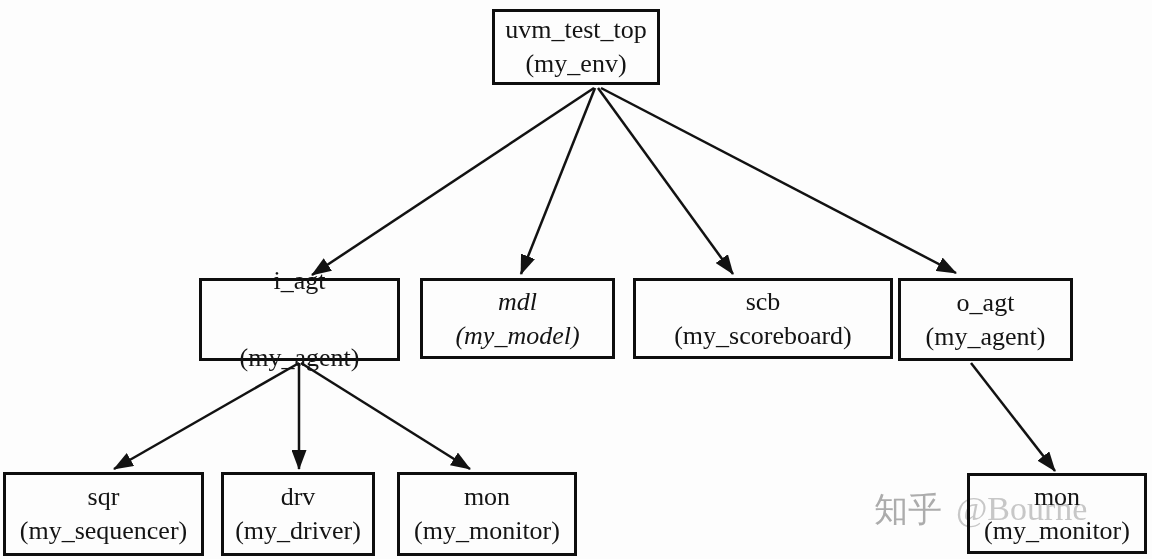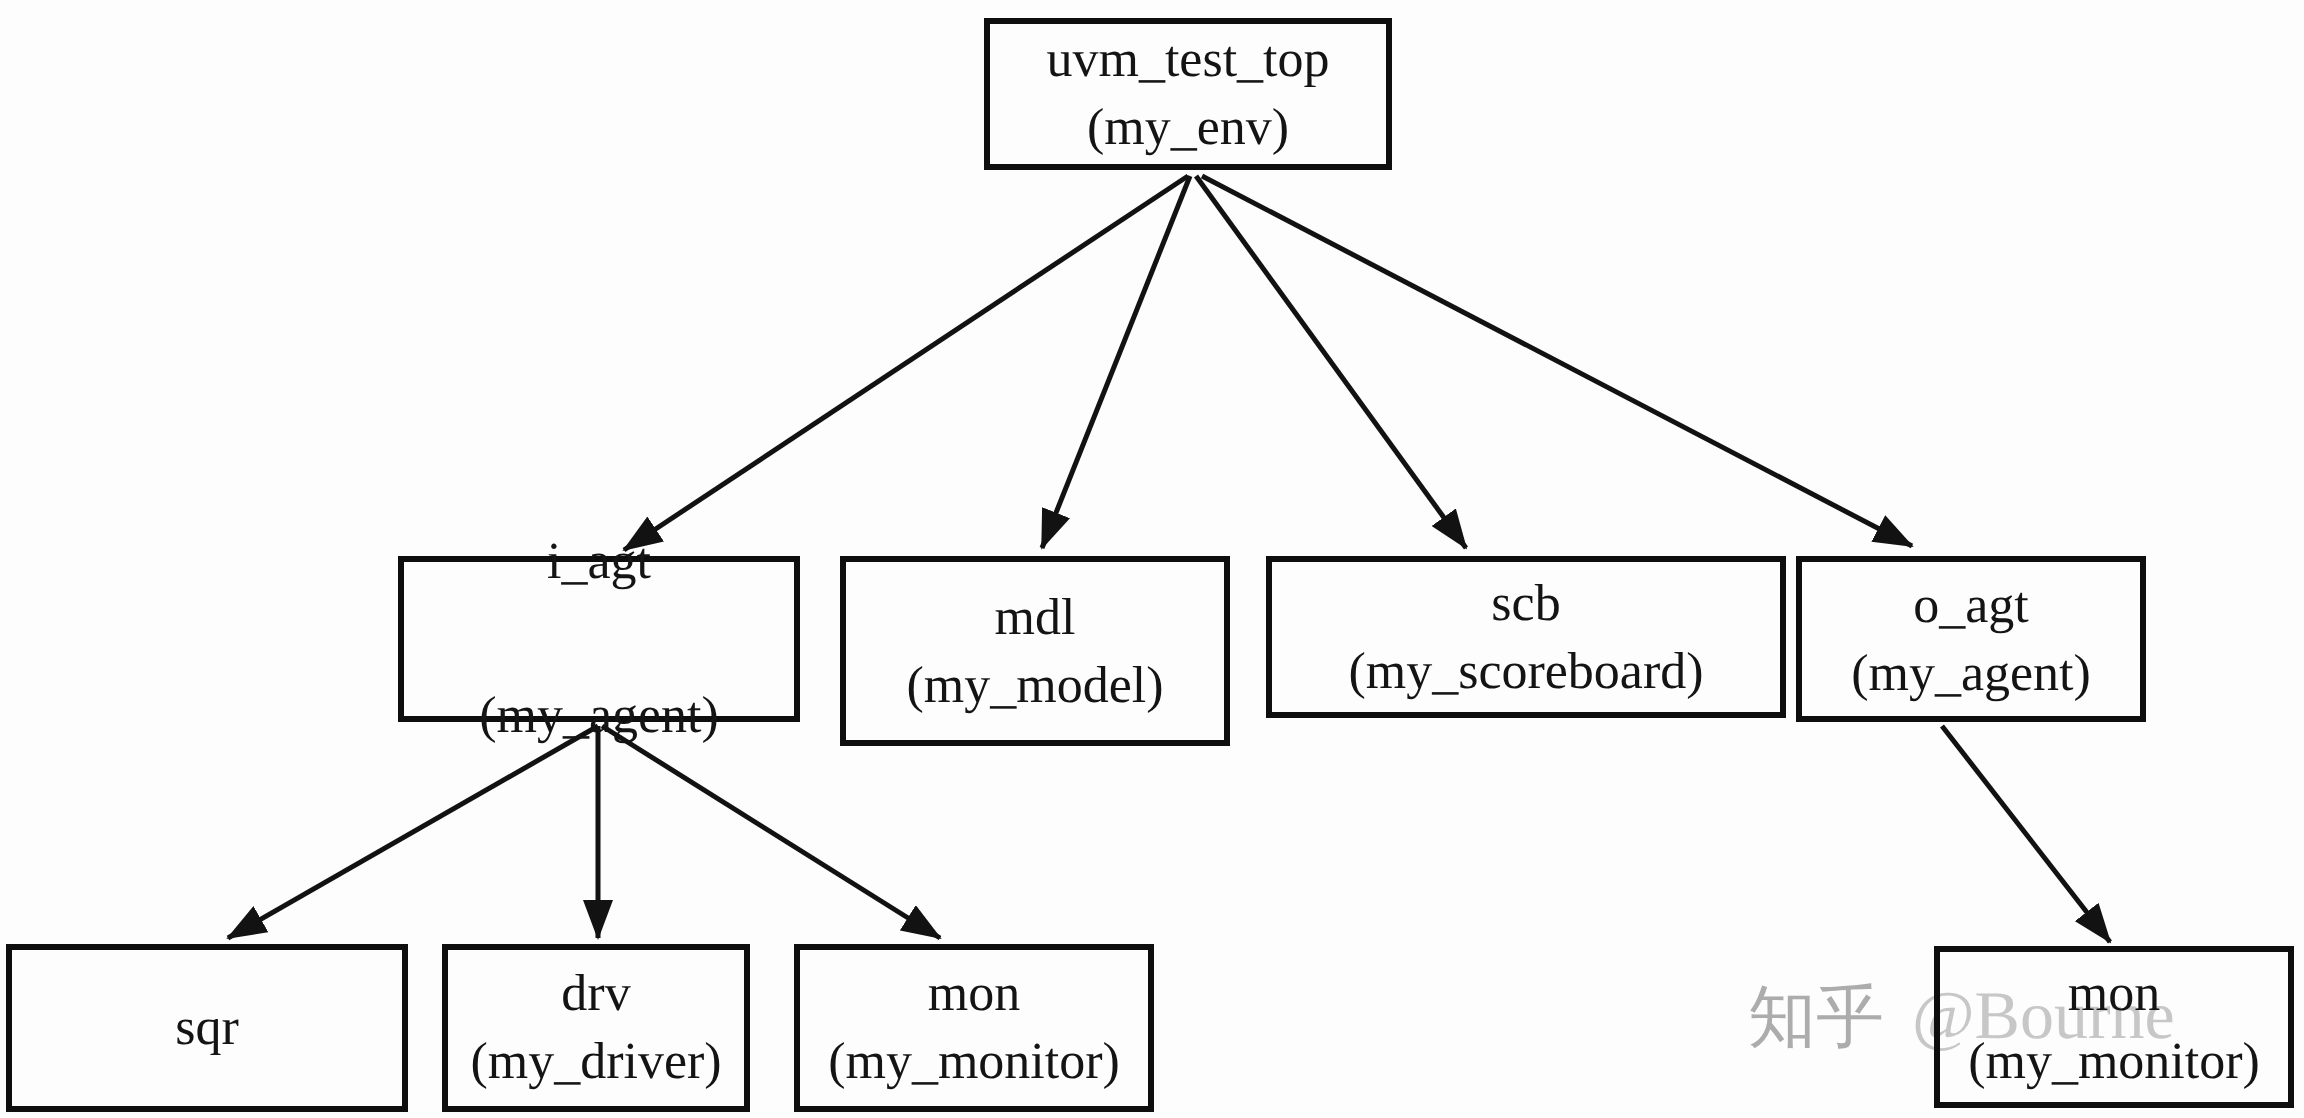--- a/index.html
+++ b/index.html
@@ -52,23 +52,23 @@
     align-items: center;
     justify-content: center;
     text-align: center;
     color: #141414;
     font-size: 26px;
     line-height: 34px;
   }
   .node span { display: block; }
 
   
-  .n-uvm_test_top { left: 492px; top: 9px;   width: 204px; height: 76px; }
+  .n-uvm_test_top { left: 492px; top: 9px;   width: 168px; height: 76px; }
   .n-i_agt        { left: 199px; top: 278px; width: 201px; height: 83px; gap: 43px; }
-  .n-mdl          { left: 420px; top: 278px; width: 195px; height: 95px; }
+  .n-mdl          { left: 420px; top: 278px; width: 195px; height: 81px; font-style: italic; }
   .n-scb          { left: 633px; top: 278px; width: 260px; height: 81px; }
   .n-o_agt        { left: 898px; top: 278px; width: 175px; height: 83px; }
   .n-sqr          { left: 3px;   top: 472px; width: 201px; height: 84px; }
   .n-drv          { left: 221px; top: 472px; width: 154px; height: 84px; }
   .n-mon_in       { left: 397px; top: 472px; width: 180px; height: 84px; }
   .n-mon_out      { left: 967px; top: 473px; width: 180px; height: 81px; }
 </style>
 </head>
 <body>
 
@@ -115,20 +115,21 @@
     <span>(my_scoreboard)</span>
   </div>
 
   <div class="node n-o_agt">
     <span>o_agt</span>
     <span>(my_agent)</span>
   </div>
 
   <div class="node n-sqr">
     <span>sqr</span>
+    <span>(my_sequencer)</span>
   </div>
 
   <div class="node n-drv">
     <span>drv</span>
     <span>(my_driver)</span>
   </div>
 
   <div class="node n-mon_in">
     <span>mon</span>
     <span>(my_monitor)</span>

